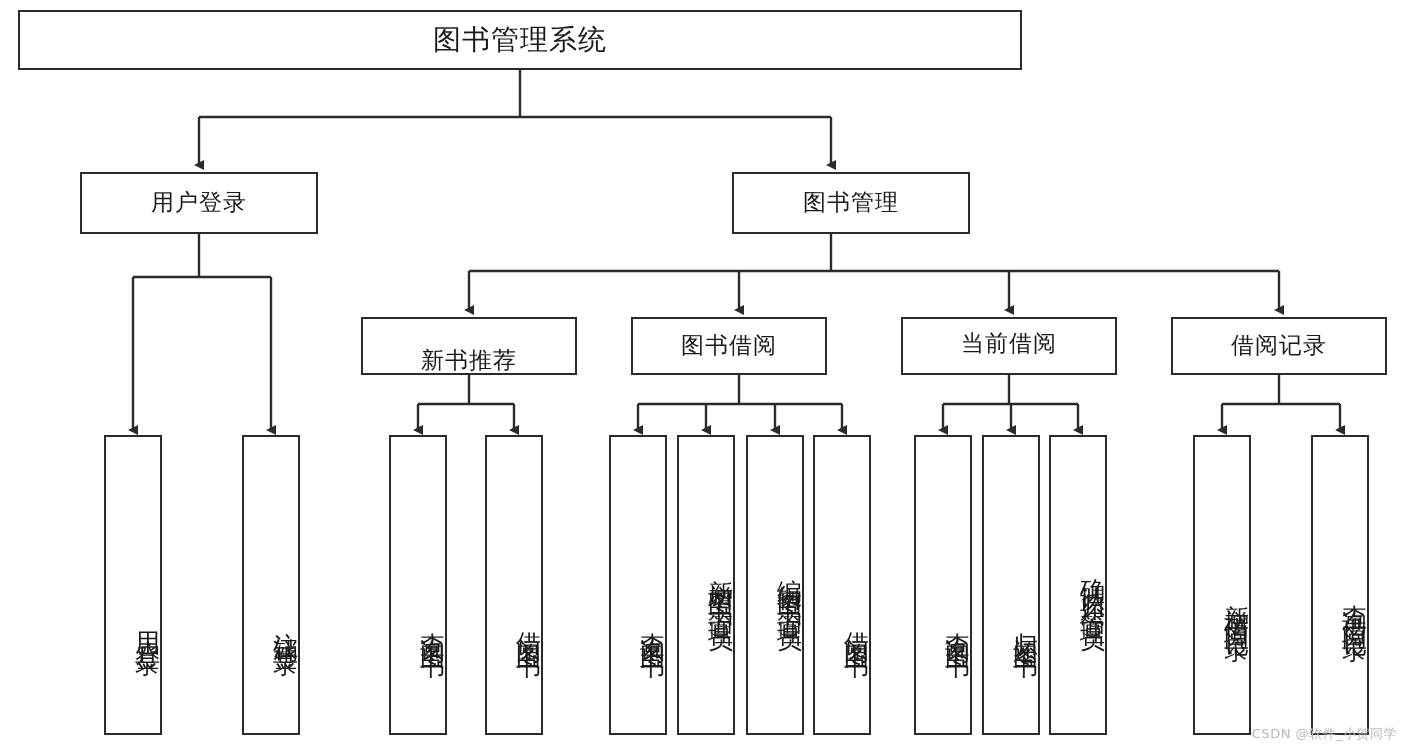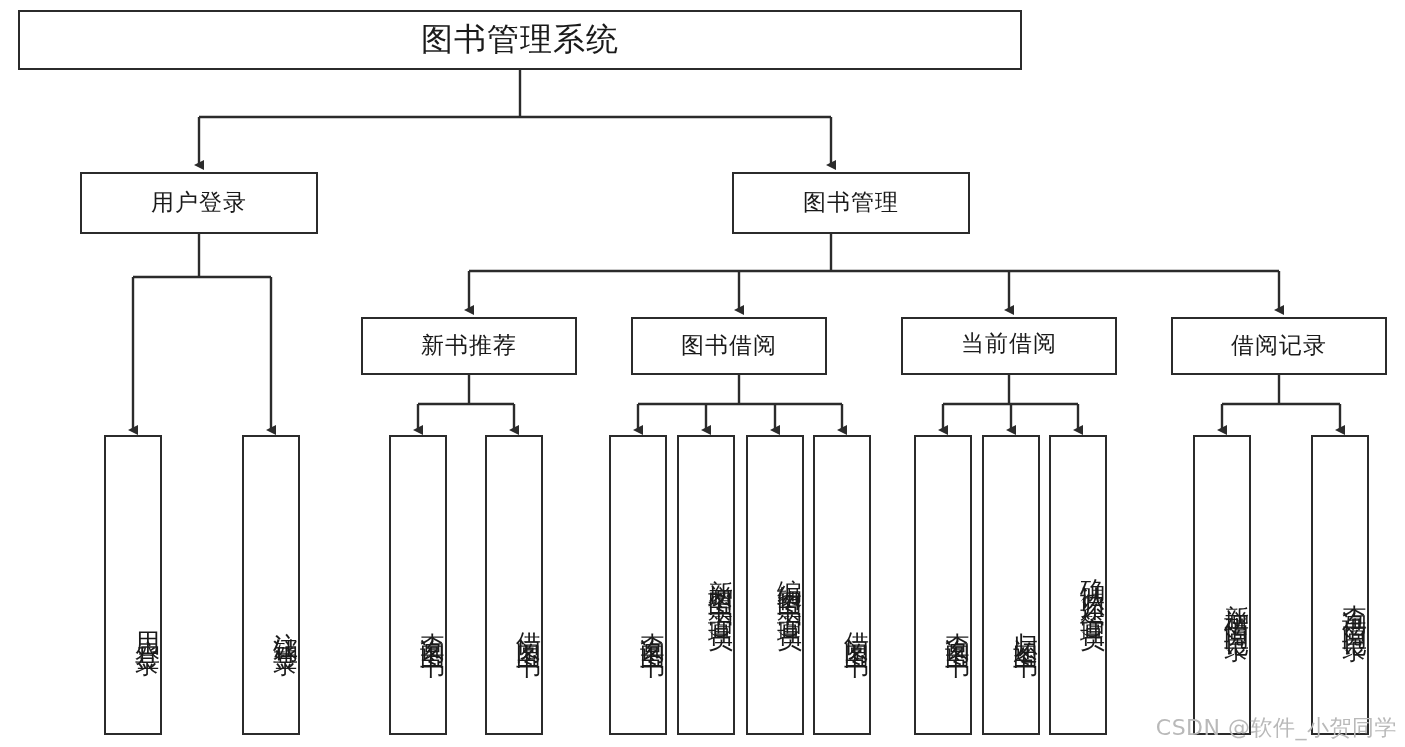--- a/index.html
+++ b/index.html
@@ -35,41 +35,41 @@
     align-items: center;
     justify-content: center;
     color: #1a1a1a;
   }
   .node.horiz {
     font-size: 23px;
     letter-spacing: 1px;
     line-height: 1.1;
   }
   .node.root {
-    font-size: 32px;
+    font-size: 28px;
   }
   .node.vert {
     writing-mode: vertical-rl;
     text-orientation: upright;
     font-size: 25px;
     letter-spacing: 7px;
     line-height: 1;
     padding-top: 14px;
     align-items: flex-start;
     justify-content: center;
   }
   .node .label {
     display: block;
     white-space: pre-line;
   }
   .watermark {
     position: absolute;
     right: 8px;
     bottom: 4px;
-    font-size: 22px;
+    font-size: 13px;
     color: #b9b9b9;
     letter-spacing: 0.5px;
     white-space: nowrap;
     user-select: none;
     margin-top: 11px;
   }
 </style>
 </head>
 <body>
 
@@ -132,21 +132,21 @@
     <span class="label">图书管理系统</span>
   </div>
 
   <div class="node horiz" style="left:80px; top:172px; width:238px; height:62px;">
     <span class="label">用户登录</span>
   </div>
   <div class="node horiz" style="left:732px; top:172px; width:238px; height:62px;">
     <span class="label">图书管理</span>
   </div>
 
-  <div class="node horiz" style="left:361px; top:317px; width:216px; height:58px;">
+  <div class="node horiz" style="left:361px; top:317px; width:216px; height:58px;align-items:flex-end;">
     <span class="label">新书推荐</span>
   </div>
   <div class="node horiz" style="left:631px; top:317px; width:196px; height:58px;">
     <span class="label">图书借阅</span>
   </div>
   <div class="node horiz" style="left:901px; top:317px; width:216px; height:58px;font-family:Liberation Mono, monospace;">
     <span class="label">当前借阅</span>
   </div>
   <div class="node horiz" style="left:1171px; top:317px; width:216px; height:58px;">
     <span class="label">借阅记录</span>

